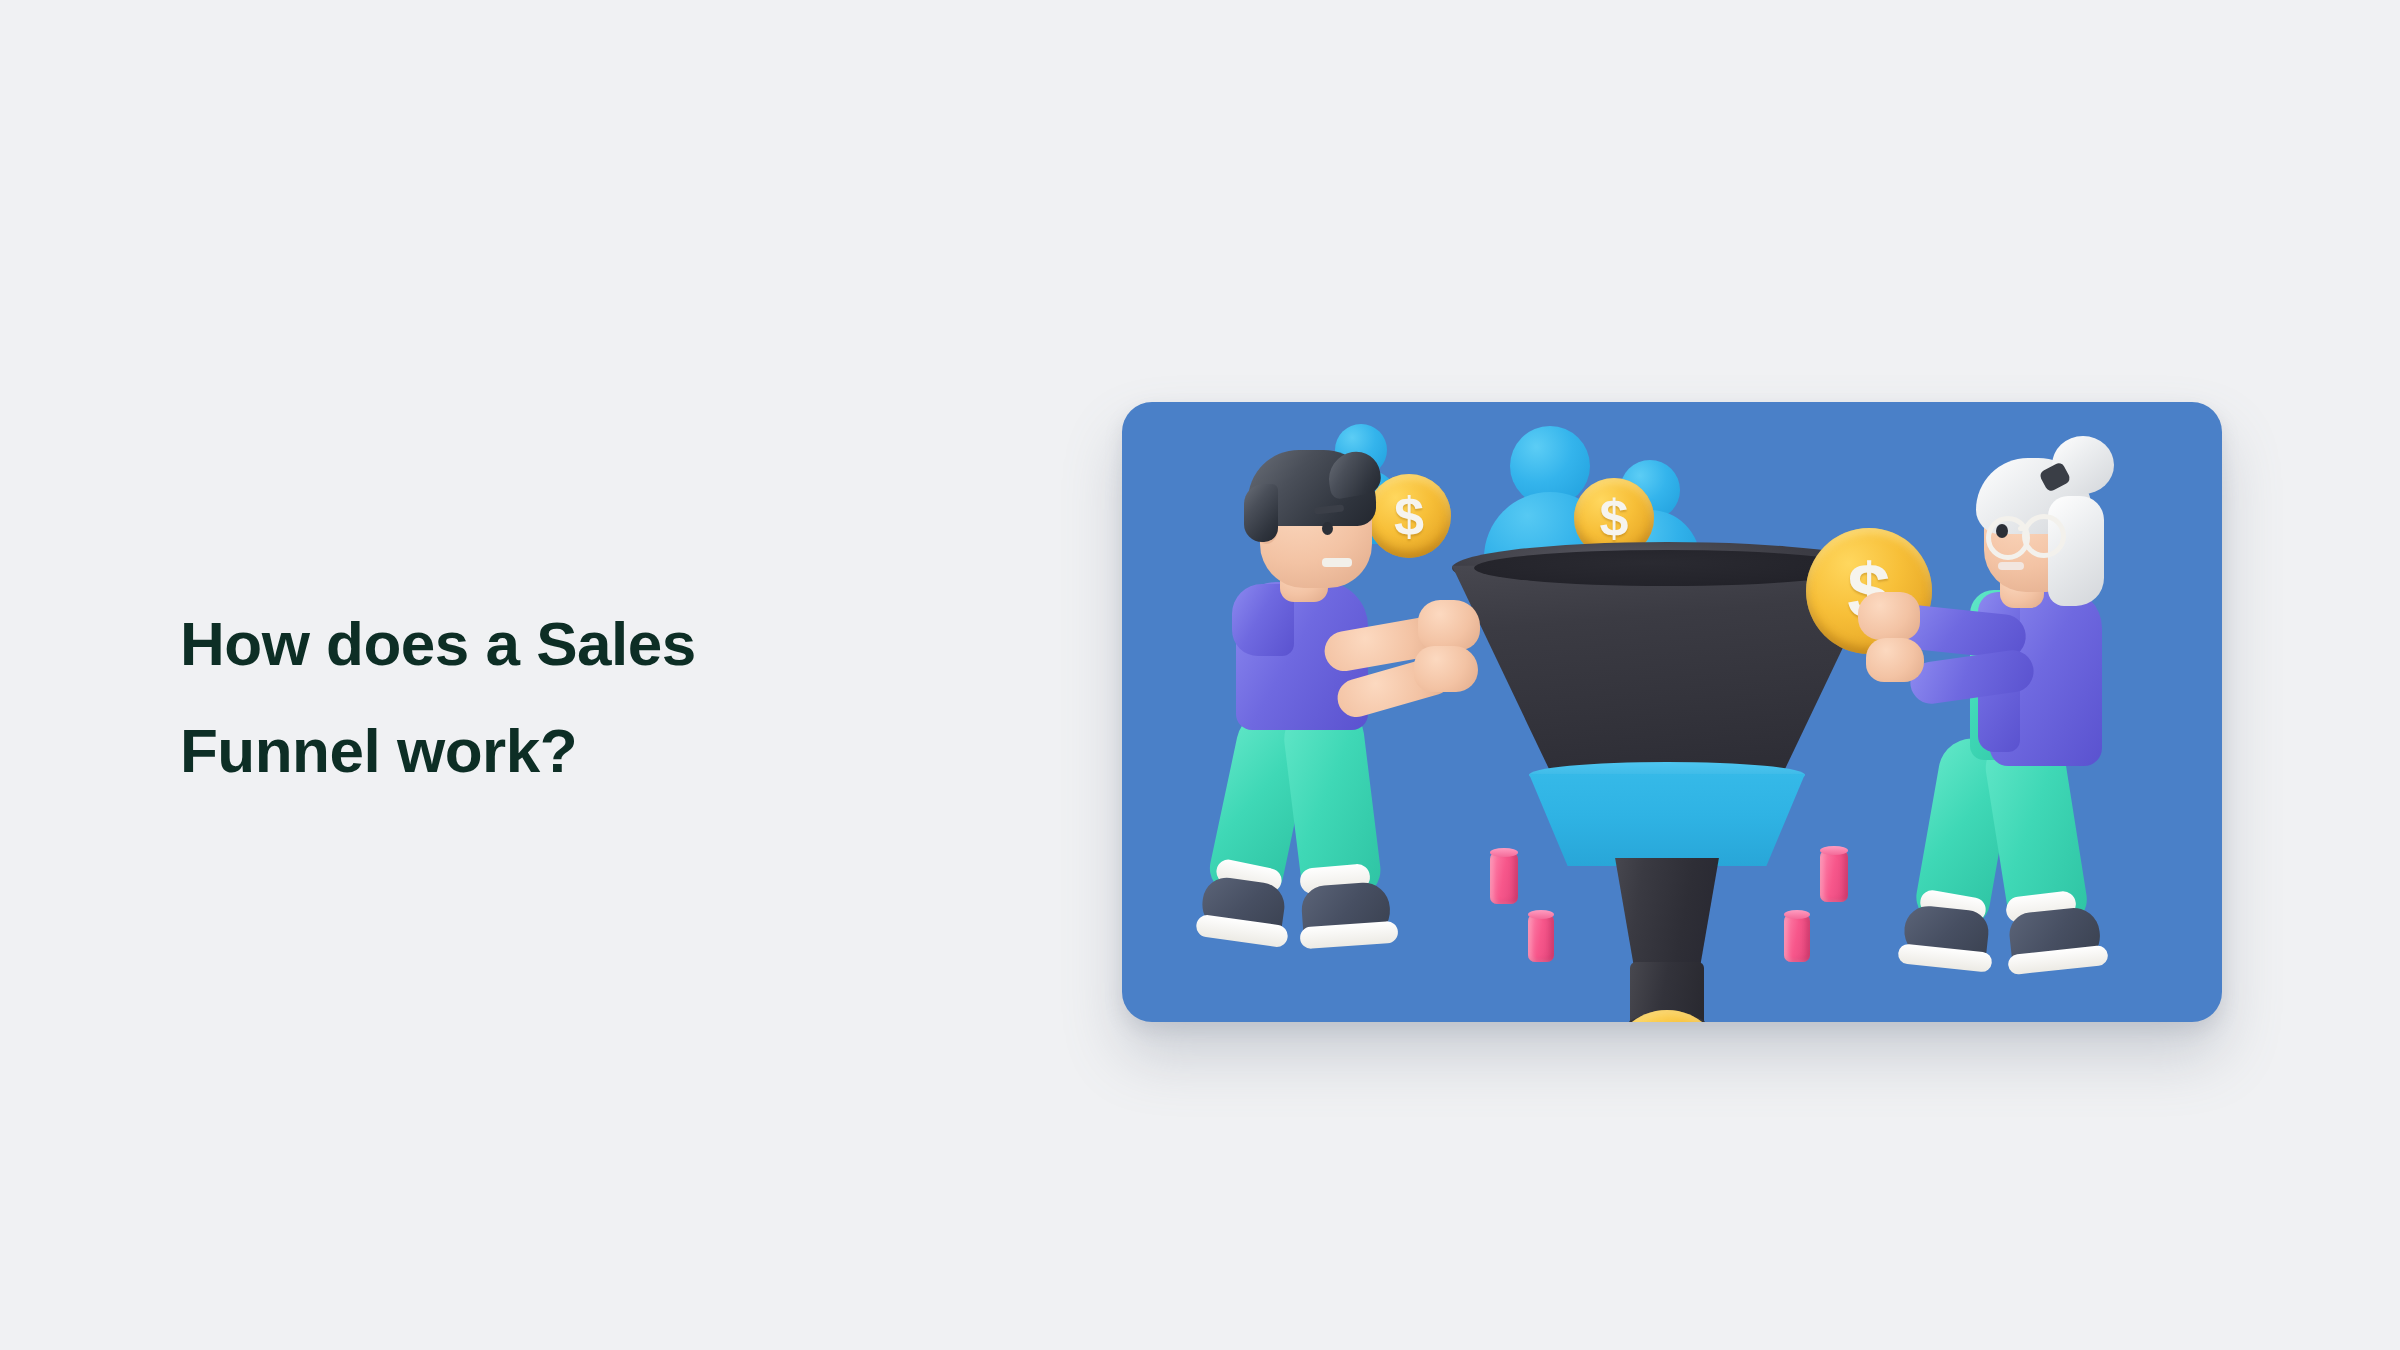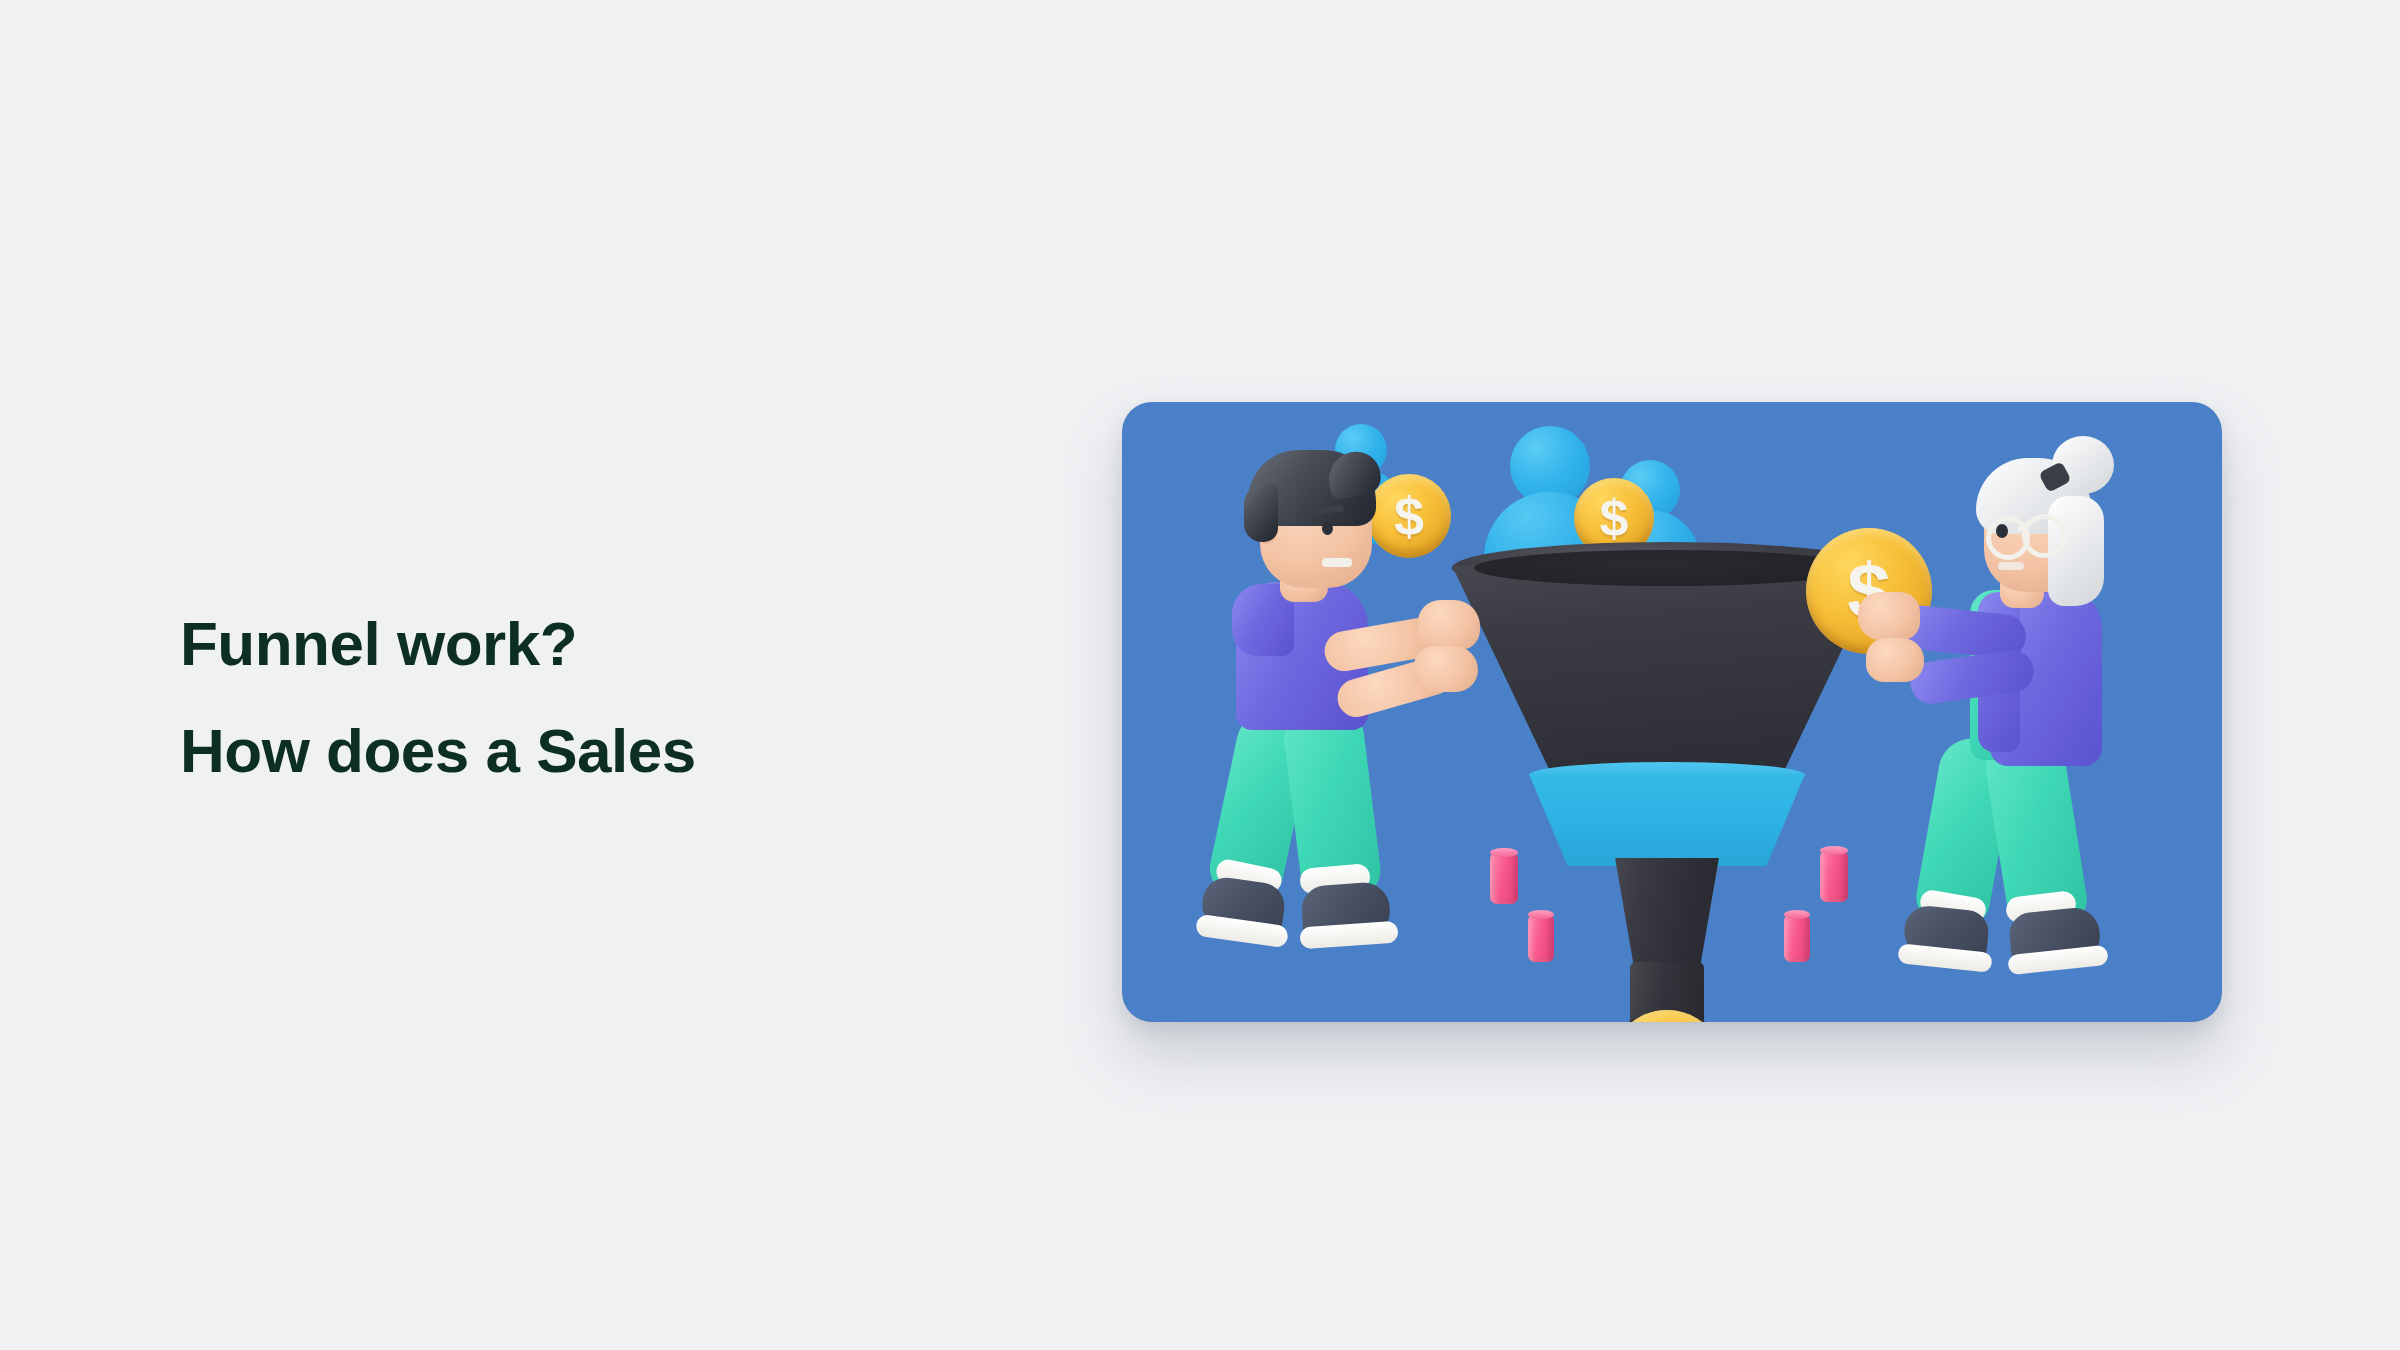--- a/index.html
+++ b/index.html
@@ -115,22 +115,22 @@
   .man{position:absolute;left:96px;top:30px;width:270px;height:560px;}
   
   .woman{position:absolute;left:770px;top:40px;width:300px;height:560px;}
 </style>
 </head>
 <body>
 
 <div class="stage">
 
   <h1 class="headline">
+    <span class="ln">How does a Sales</span>
     <span class="ln">Funnel work?</span>
-    <span class="ln">How does a Sales</span>
   </h1>
 
   <div class="card">
     <div class="scene">
 
       <div class="av" style="left:196px;top:22px;width:86px;height:112px;">
         <div class="head" style="left:17px;top:0;width:52px;height:52px;"></div>
         <div class="body" style="left:0;top:44px;width:86px;height:76px;border-radius:43px 43px 18px 18px;"></div>
       </div>
 

